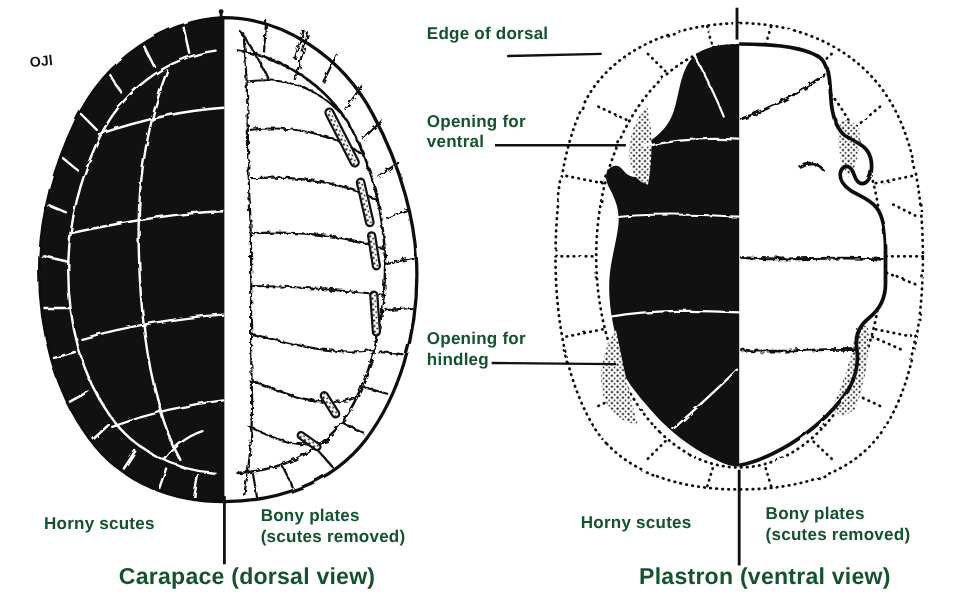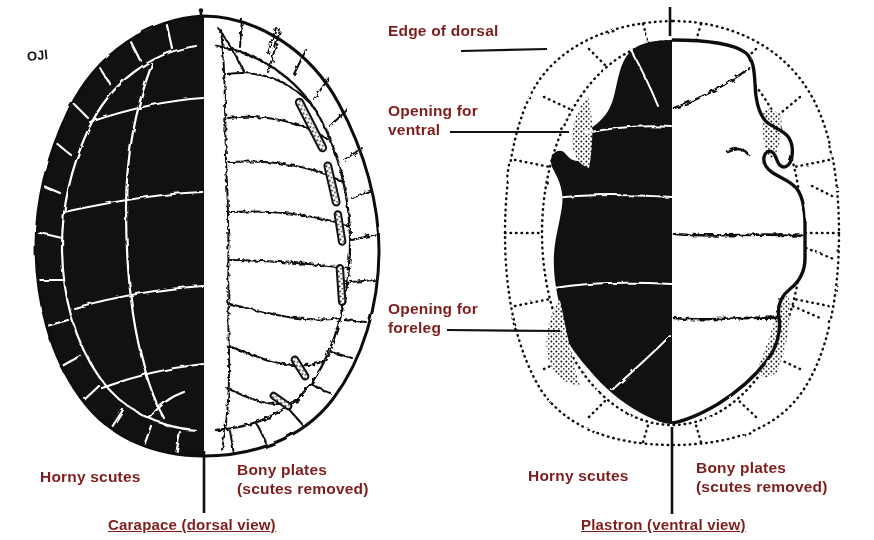--- a/index.html
+++ b/index.html
@@ -1,22 +1,22 @@
 <!DOCTYPE html>
 <html><head>
 <meta charset="utf-8">
 <style>
   html,body{margin:0;padding:0;background:#ffffff;}
   #stage{position:relative;width:874px;height:540px;background:#ffffff;overflow:hidden;
          font-family:"Liberation Sans",sans-serif;}
   svg{position:absolute;left:0;top:0;}
-  .lbl{position:absolute;color:#7f1d1d;font-weight:bold;font-size:15.5px;line-height:19px;
+  .lbl{position:absolute;color:#14532d;font-weight:bold;font-size:15.5px;line-height:19px;
        letter-spacing:.2px;white-space:nowrap;}
   .lbl span{display:block;}
-  .caption{font-size:15px;text-decoration:underline;}
+  .caption{font-size:21px;}
   .corner{position:absolute;font-weight:bold;font-size:13px;transform:rotate(-6deg);color:#111;}
 </style>
 </head>
 <body>
 
 <div id="stage">
 
 <svg width="874" height="540" viewBox="0 0 874 540">
   <defs>
     <pattern id="stip" width="5" height="5" patternUnits="userSpaceOnUse">
@@ -221,21 +221,21 @@
 
 <div class="lbl" style="left:388px;top:21px;">
   <span>Edge of dorsal</span>
 </div>
 <div class="lbl" style="left:388px;top:101px;">
   <span>Opening for</span>
   <span>ventral</span>
 </div>
 <div class="lbl" style="left:388px;top:299px;">
   <span>Opening for</span>
-  <span>foreleg</span>
+  <span>hindleg</span>
 </div>
 
 <div class="lbl" style="left:528px;top:466px;">Horny scutes</div>
 <div class="lbl" style="left:696px;top:458px;">
   <span>Bony plates</span>
   <span>(scutes removed)</span>
 </div>
 <div class="lbl caption" style="left:581px;top:515px;text-align:center;">Plastron (ventral view)</div>
 
 </div>

